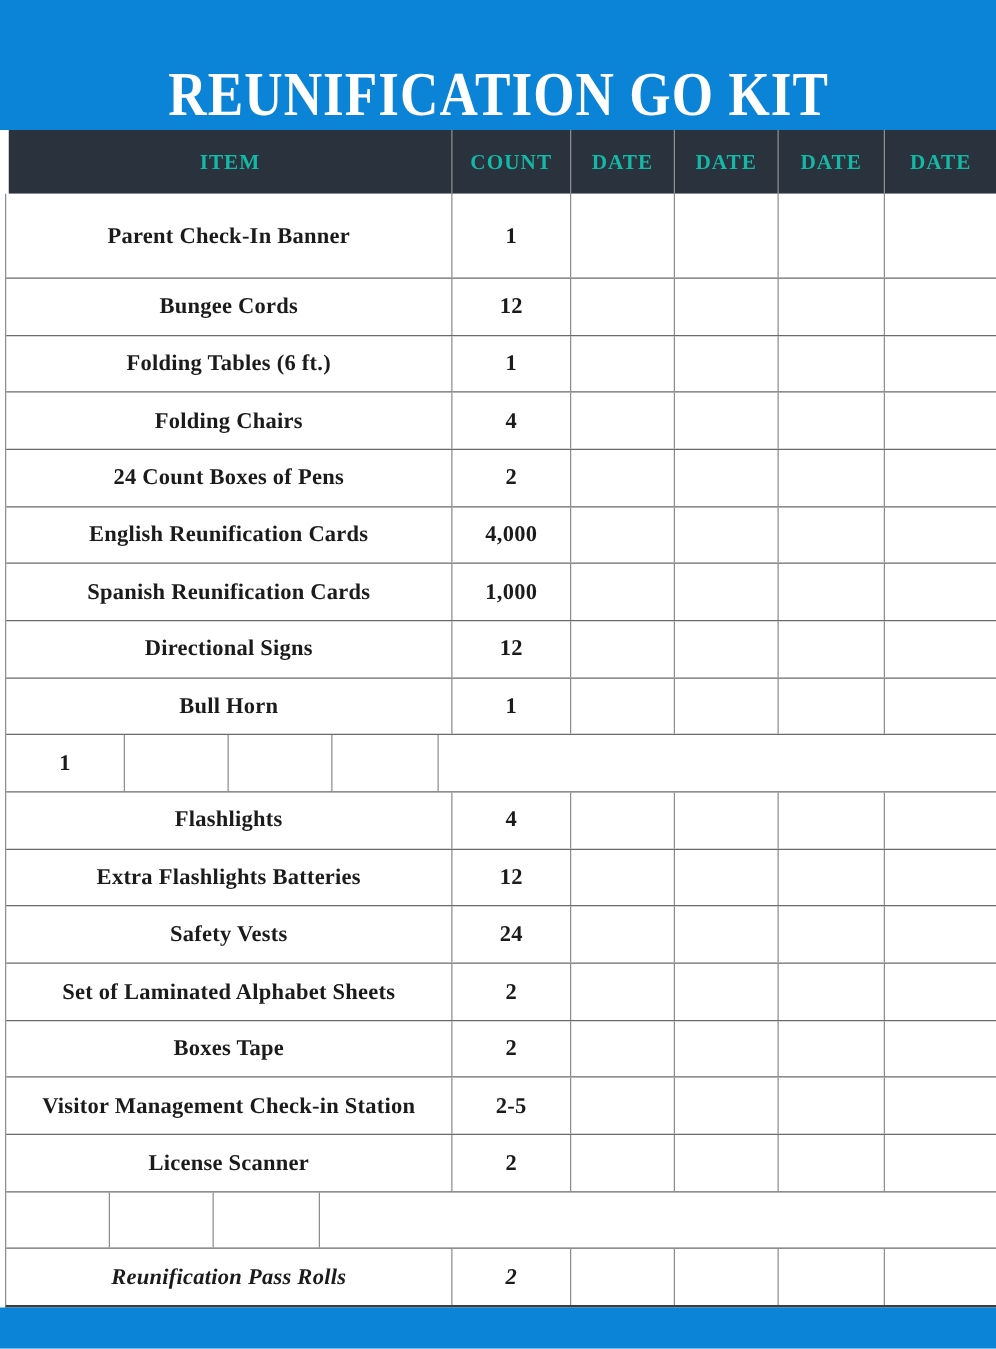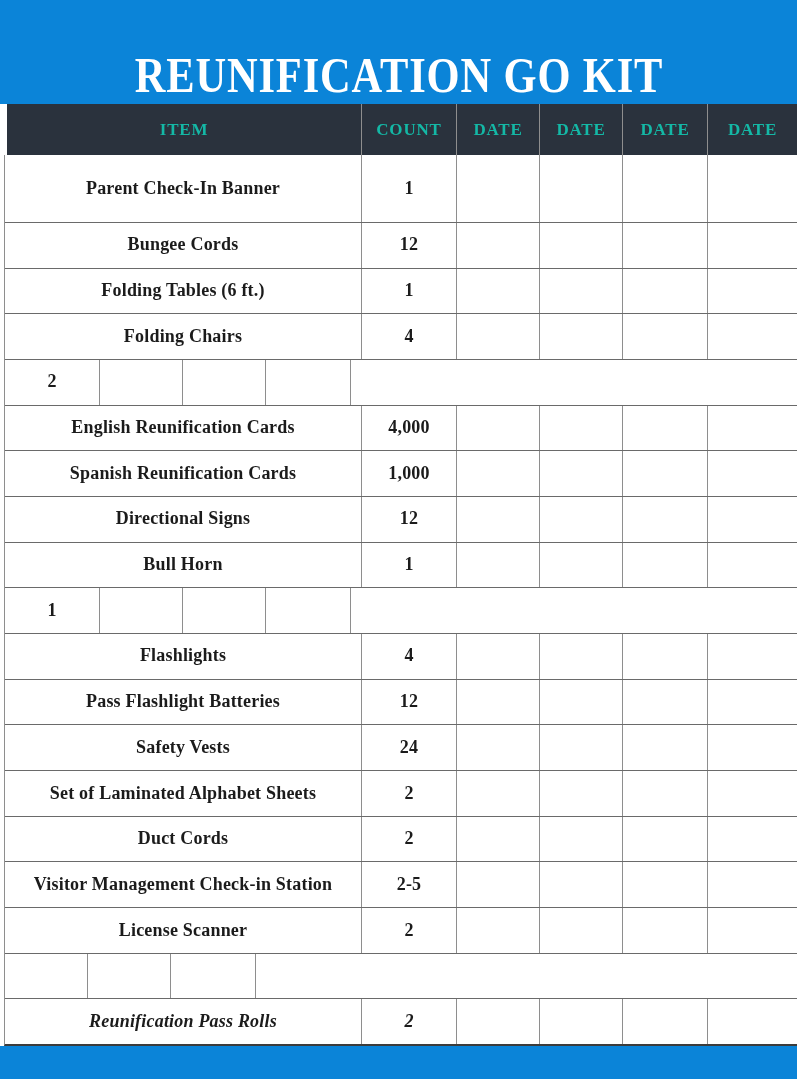--- a/index.html
+++ b/index.html
@@ -117,20 +117,21 @@
     </div>
     <div class="row">
       <div class="cell col0">Folding Chairs</div>
       <div class="cell col1">4</div>
       <div class="cell col2"></div>
       <div class="cell col3"></div>
       <div class="cell col4"></div>
       <div class="cell col5"></div>
     </div>
     <div class="row">
+      <div class="cell col0">24 Count Boxes of Pens</div>
       <div class="cell col1">2</div>
       <div class="cell col2"></div>
       <div class="cell col3"></div>
       <div class="cell col4"></div>
       <div class="cell col5"></div>
     </div>
     <div class="row">
       <div class="cell col0">English Reunification Cards</div>
       <div class="cell col1">4,000</div>
       <div class="cell col2"></div>
@@ -171,21 +172,21 @@
     </div>
     <div class="row">
       <div class="cell col0">Flashlights</div>
       <div class="cell col1">4</div>
       <div class="cell col2"></div>
       <div class="cell col3"></div>
       <div class="cell col4"></div>
       <div class="cell col5"></div>
     </div>
     <div class="row">
-      <div class="cell col0">Pass Flashlight Batteries</div>
+      <div class="cell col0">Extra Flashlights Batteries</div>
       <div class="cell col1">12</div>
       <div class="cell col2"></div>
       <div class="cell col3"></div>
       <div class="cell col4"></div>
       <div class="cell col5"></div>
     </div>
     <div class="row">
       <div class="cell col0">Safety Vests</div>
       <div class="cell col1">24</div>
       <div class="cell col2"></div>
@@ -195,21 +196,21 @@
     </div>
     <div class="row">
       <div class="cell col0">Set of Laminated Alphabet Sheets</div>
       <div class="cell col1">2</div>
       <div class="cell col2"></div>
       <div class="cell col3"></div>
       <div class="cell col4"></div>
       <div class="cell col5"></div>
     </div>
     <div class="row">
-      <div class="cell col0">Duct Cords</div>
+      <div class="cell col0">Boxes Tape</div>
       <div class="cell col1">2</div>
       <div class="cell col2"></div>
       <div class="cell col3"></div>
       <div class="cell col4"></div>
       <div class="cell col5"></div>
     </div>
     <div class="row">
       <div class="cell col0">Visitor Management Check-in Station</div>
       <div class="cell col1">2-5</div>
       <div class="cell col2"></div>

